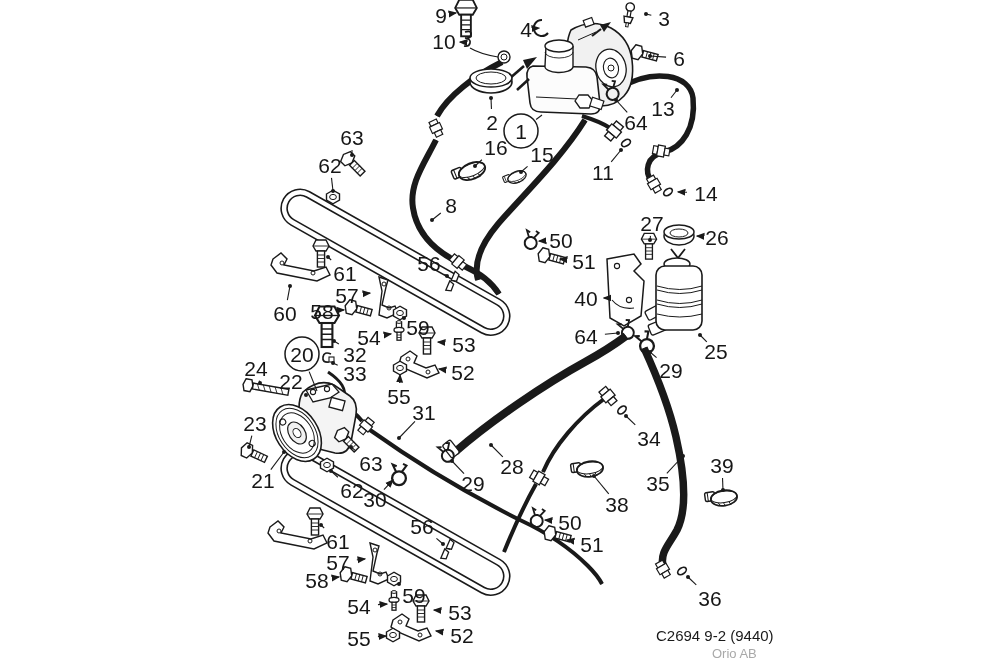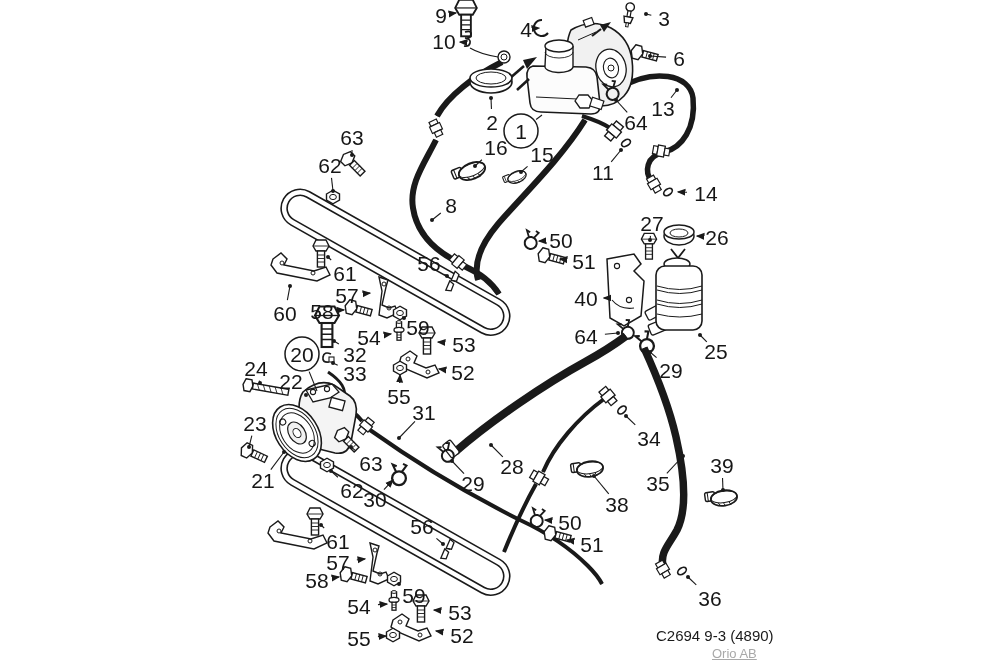--- a/index.html
+++ b/index.html
@@ -457,15 +457,15 @@
         <text x="338" y="562" text-anchor="middle" dy="0.36em" class="callout-text">57</text>
         <text x="317" y="580" text-anchor="middle" dy="0.36em" class="callout-text">58</text>
         <text x="414" y="595" text-anchor="middle" dy="0.36em" class="callout-text">59</text>
         <text x="359" y="606" text-anchor="middle" dy="0.36em" class="callout-text">54</text>
         <text x="460" y="612" text-anchor="middle" dy="0.36em" class="callout-text">53</text>
         <text x="359" y="638" text-anchor="middle" dy="0.36em" class="callout-text">55</text>
         <text x="462" y="635" text-anchor="middle" dy="0.36em" class="callout-text">52</text>
       </g>
 </svg>
 
-<div class="footer-code">C2694 9-3 (4890)</div>
-<div class="footer-brand" style="color: rgb(169, 169, 169); text-decoration: underline;">Orio AB</div>
+<div class="footer-code">C2694 9-2 (9440)</div>
+<div class="footer-brand" style="color: rgb(169, 169, 169);">Orio AB</div>
 </div>
 
 </body></html>

